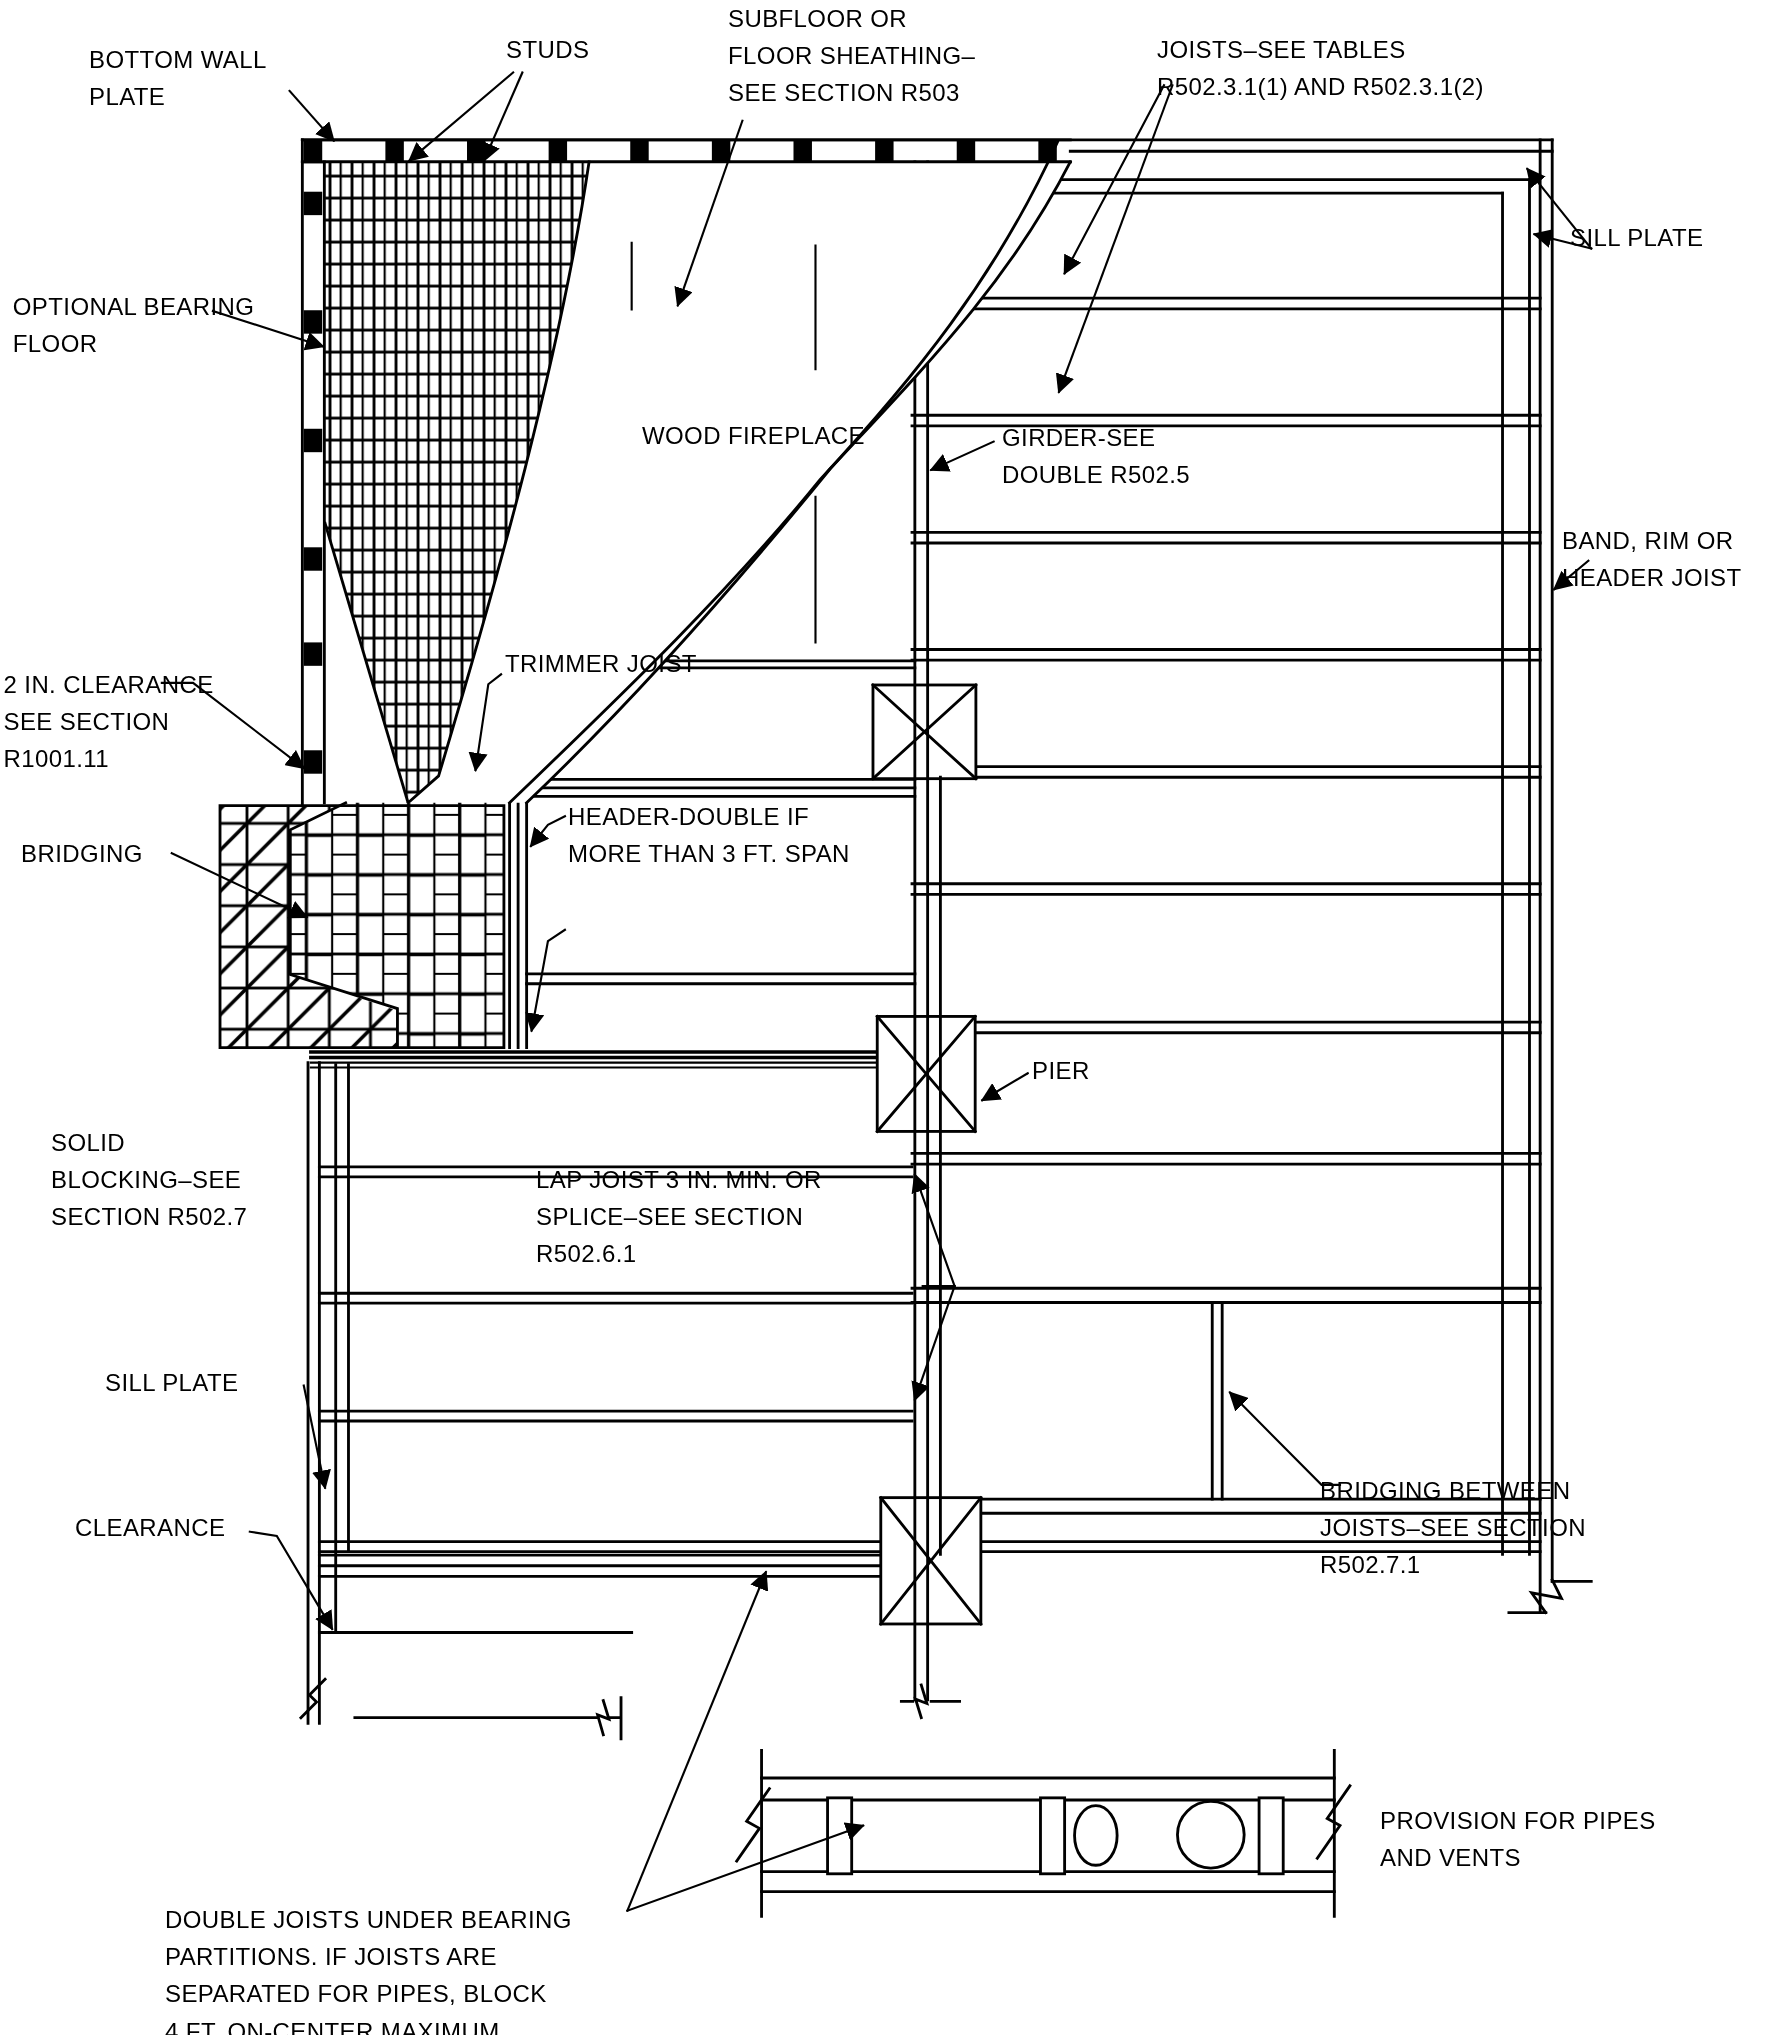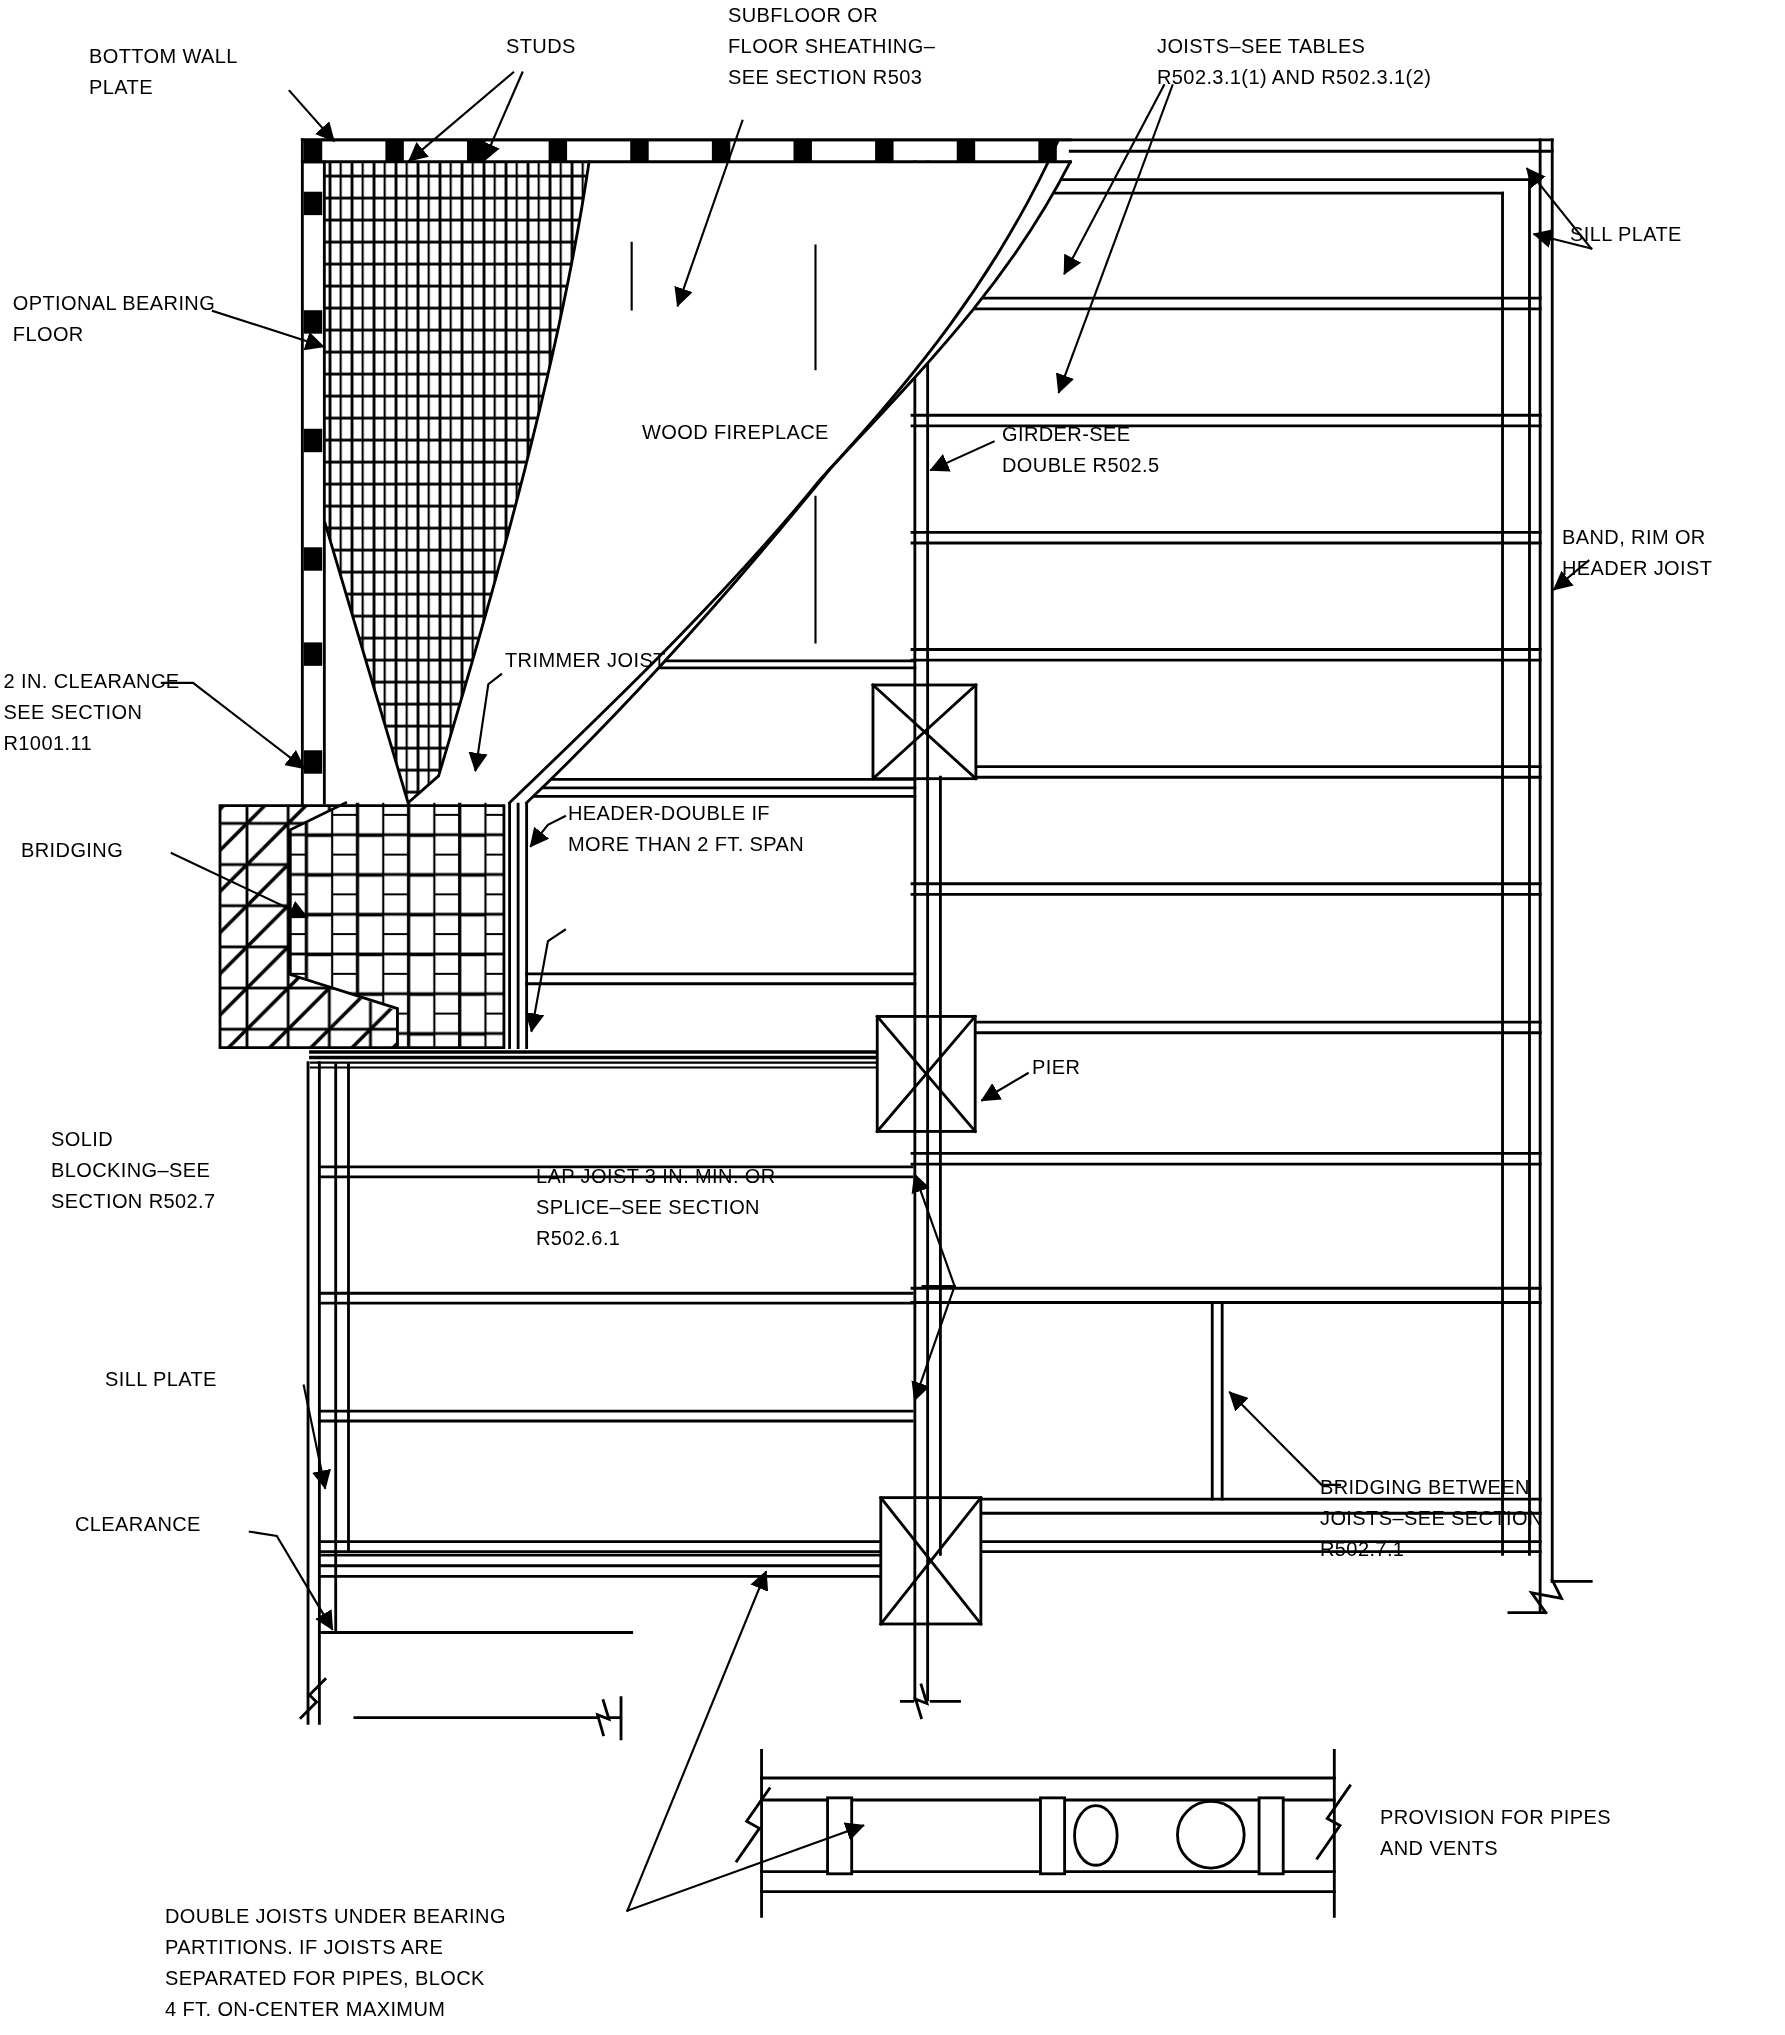--- a/index.html
+++ b/index.html
@@ -1,19 +1,19 @@
 <!DOCTYPE html>
 <html style="font-size:11.4px"><head>
 <meta charset="utf-8">
 <style>
   html,body{margin:0;padding:0;background:#ffffff;}
   #stage{position:relative;width:1785px;height:2035px;background:#ffffff;overflow:hidden;
          font-family:"Liberation Sans", sans-serif;}
   #drawing{position:absolute;left:0;top:0;}
-  .lbl{position:absolute;color:#000;font-size:20px;line-height:1.55;white-space:pre-line;
+  .lbl{position:absolute;color:#000;font-size:24px;line-height:1.55;white-space:pre-line;
        letter-spacing:0.4px;}
 </style>
 </head>
 <body>
 
 <div id="stage">
 
 <svg id="drawing" width="1785" height="2035" viewBox="0 0 2515 2867" fill="none" stroke="#000" stroke-width="4" stroke-linecap="square">
 
   <defs>
@@ -221,21 +221,21 @@
 <div class="lbl" style="left:1002px;top:419px">GIRDER-SEE
 DOUBLE R502.5</div>
 <div class="lbl" style="left:1562px;top:522px">BAND, RIM OR
 HEADER JOIST</div>
 <div class="lbl" style="left:3.5px;top:666px">2 IN. CLEARANCE
 SEE SECTION
 R1001.11</div>
 <div class="lbl" style="left:505px;top:645px">TRIMMER JOIST</div>
 <div class="lbl" style="left:21px;top:835px">BRIDGING</div>
 <div class="lbl" style="left:568px;top:798px">HEADER-DOUBLE IF
-MORE THAN 2 FT. SPAN</div>
+MORE THAN 3 FT. SPAN</div>
 <div class="lbl" style="left:1032px;top:1052px">PIER</div>
 <div class="lbl" style="left:51px;top:1124px">SOLID
 BLOCKING–SEE
 SECTION R502.7</div>
 <div class="lbl" style="left:536px;top:1161px">LAP JOIST 3 IN. MIN. OR
 SPLICE–SEE SECTION
 R502.6.1</div>
 <div class="lbl" style="left:105px;top:1364px">SILL PLATE</div>
 <div class="lbl" style="left:75px;top:1509px">CLEARANCE</div>
 <div class="lbl" style="left:1320px;top:1472px">BRIDGING BETWEEN

